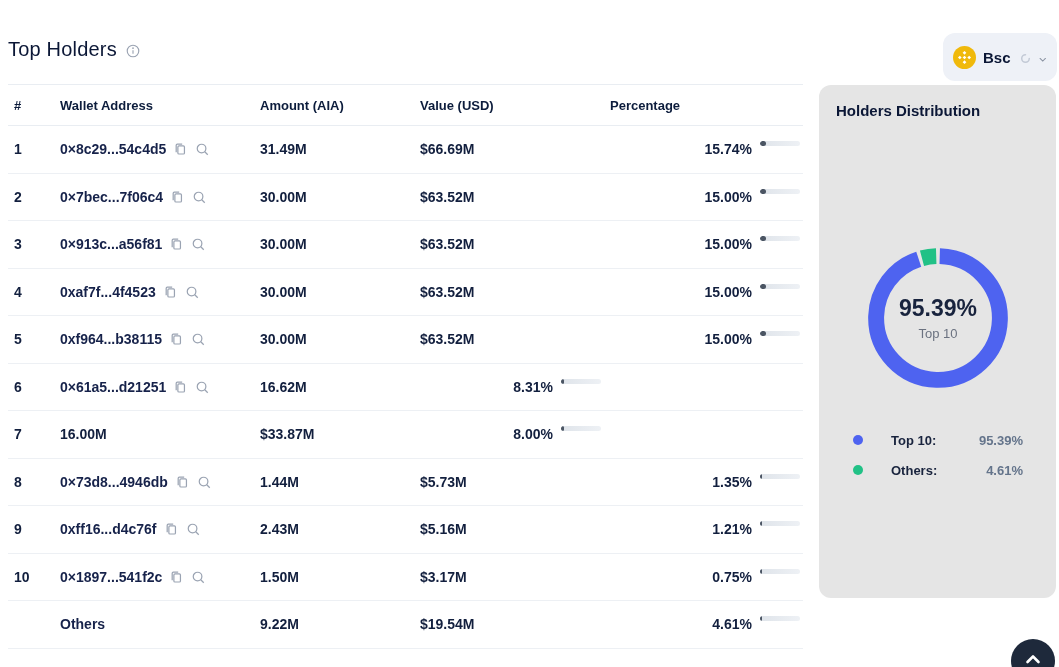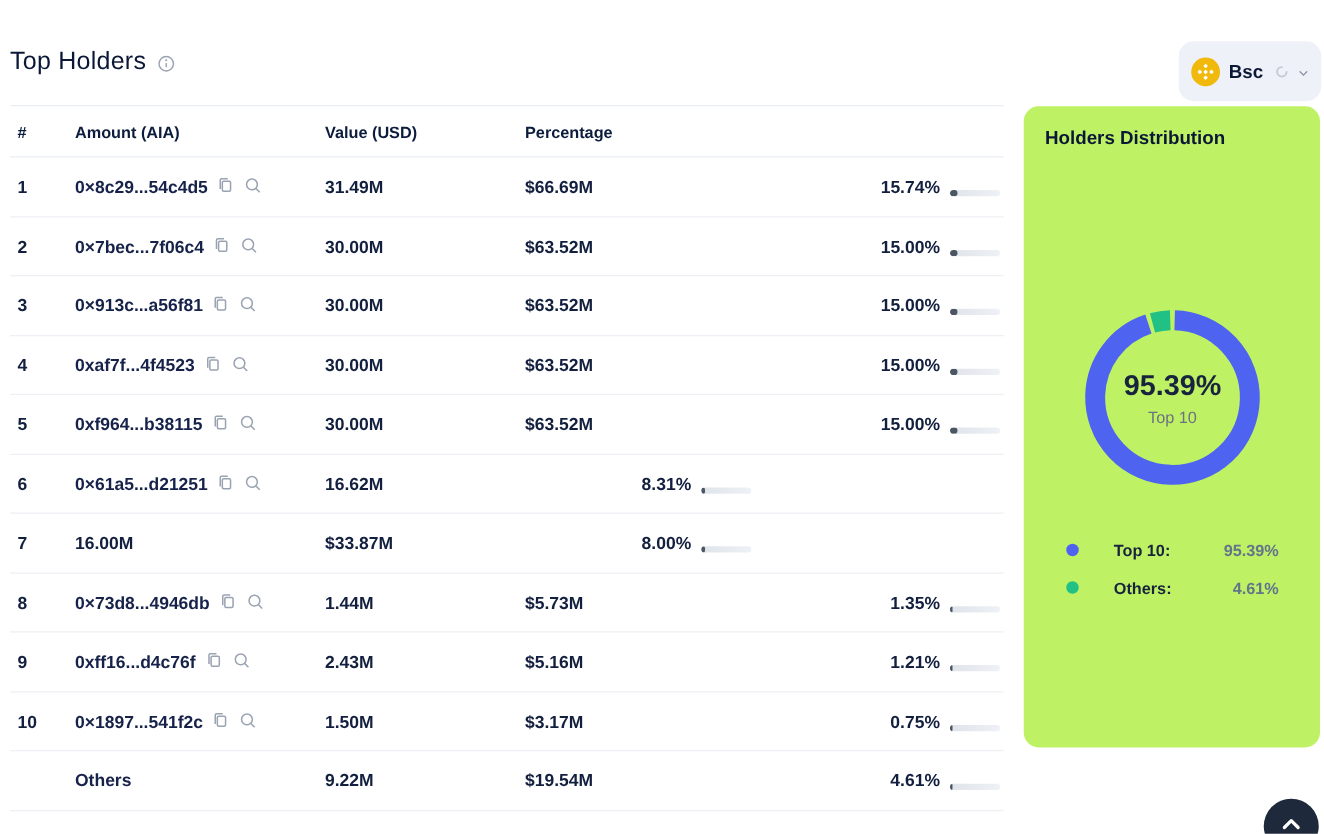--- a/index.html
+++ b/index.html
@@ -29,33 +29,33 @@
   
   .holders-table { position:absolute; left:8px; top:84px; width:795px; }
   .t-row {
     display:grid; grid-template-columns:46px 1fr 160px 190px 199px;
     align-items:center; border-bottom:1px solid #edf0f4; height:47.5px;
   }
   .t-head { height:42px; border-top:1px solid #e9edf2; border-bottom:1px solid #e9edf2; }
   .t-head .cell { font-size:13px; font-weight:700; color:#0c1c3c; }
   .cell { padding-left:6px; font-size:14px; font-weight:700; color:#121f3e; }
   .cell.right { text-align:left; padding-right:4px; }
-  .addr-cell { display:flex; align-items:flex-start; gap:7px; }
+  .addr-cell { display:flex; align-items:flex-end; gap:7px; }
   .addr-text { font-size:14px; font-weight:700; color:#16224a; cursor:pointer; }
   .row-icon { width:15px; height:15px; color:#9aa3b2; cursor:pointer; display:inline-flex; }
-  .pct-cell { display:flex; align-items:flex-end; justify-content:flex-end; gap:8px; padding-right:3px; }
+  .pct-cell { display:flex; align-items:flex-start; justify-content:flex-end; gap:8px; padding-right:3px; }
   .pct-text { font-size:14px; font-weight:700; color:#121f3e; }
   .pct-track { width:40px; height:5px; border-radius:3px;
     background:linear-gradient(90deg,#dfe4ea 0%,#eef1f5 100%); overflow:hidden; }
   .pct-fill { height:100%; background:#4b5563; border-radius:3px; min-width:2px; }
 
   
   .dist-panel {
     position:absolute; left:819px; top:85px; width:237px; height:513px;
-    background:#bef264; border-radius:12px;
+    background:#e5e5e5; border-radius:12px;
   }
   .dist-title { font-size:15px; font-weight:700; color:#0b1736; padding:17px 0 0 17px; }
   .donut-wrap { position:absolute; left:44px; top:158px; width:150px; height:150px; }
   .donut-center { position:absolute; left:19px; top:158px; width:200px; height:150px;
     display:flex; flex-direction:column; align-items:center; justify-content:center; gap:4px;
     pointer-events:none; }
   .donut-pct { font-size:23px; font-weight:700; color:#18233d; }
   .donut-sub { font-size:13px; font-weight:400; color:#6b7280; }
   .arc-top10 { stroke:#4e63f0; }
   .arc-others { stroke:#21c186; }
@@ -108,20 +108,21 @@
   <span class="chevron-icon">
     <svg viewBox="0 0 16 16" fill="none" stroke="currentColor" stroke-width="1.8" stroke-linecap="round">
       <polyline points="3.5,5.8 8,10.3 12.5,5.8"></polyline>
     </svg>
   </span>
 </div>
 
 <div class="holders-table">
   <div class="t-row t-head">
     <div class="cell">#</div>
+    <div class="cell">Wallet Address</div>
     <div class="cell right">Amount (AIA)</div>
     <div class="cell right">Value (USD)</div>
     <div class="cell right" style="padding-right:7px">Percentage</div>
   </div>
   <div>
   <div class="t-row">
     <div class="cell">1</div>
     <div class="cell addr-cell">
       <span class="addr-text">0×8c29...54c4d5</span>
       <span class="row-icon">

